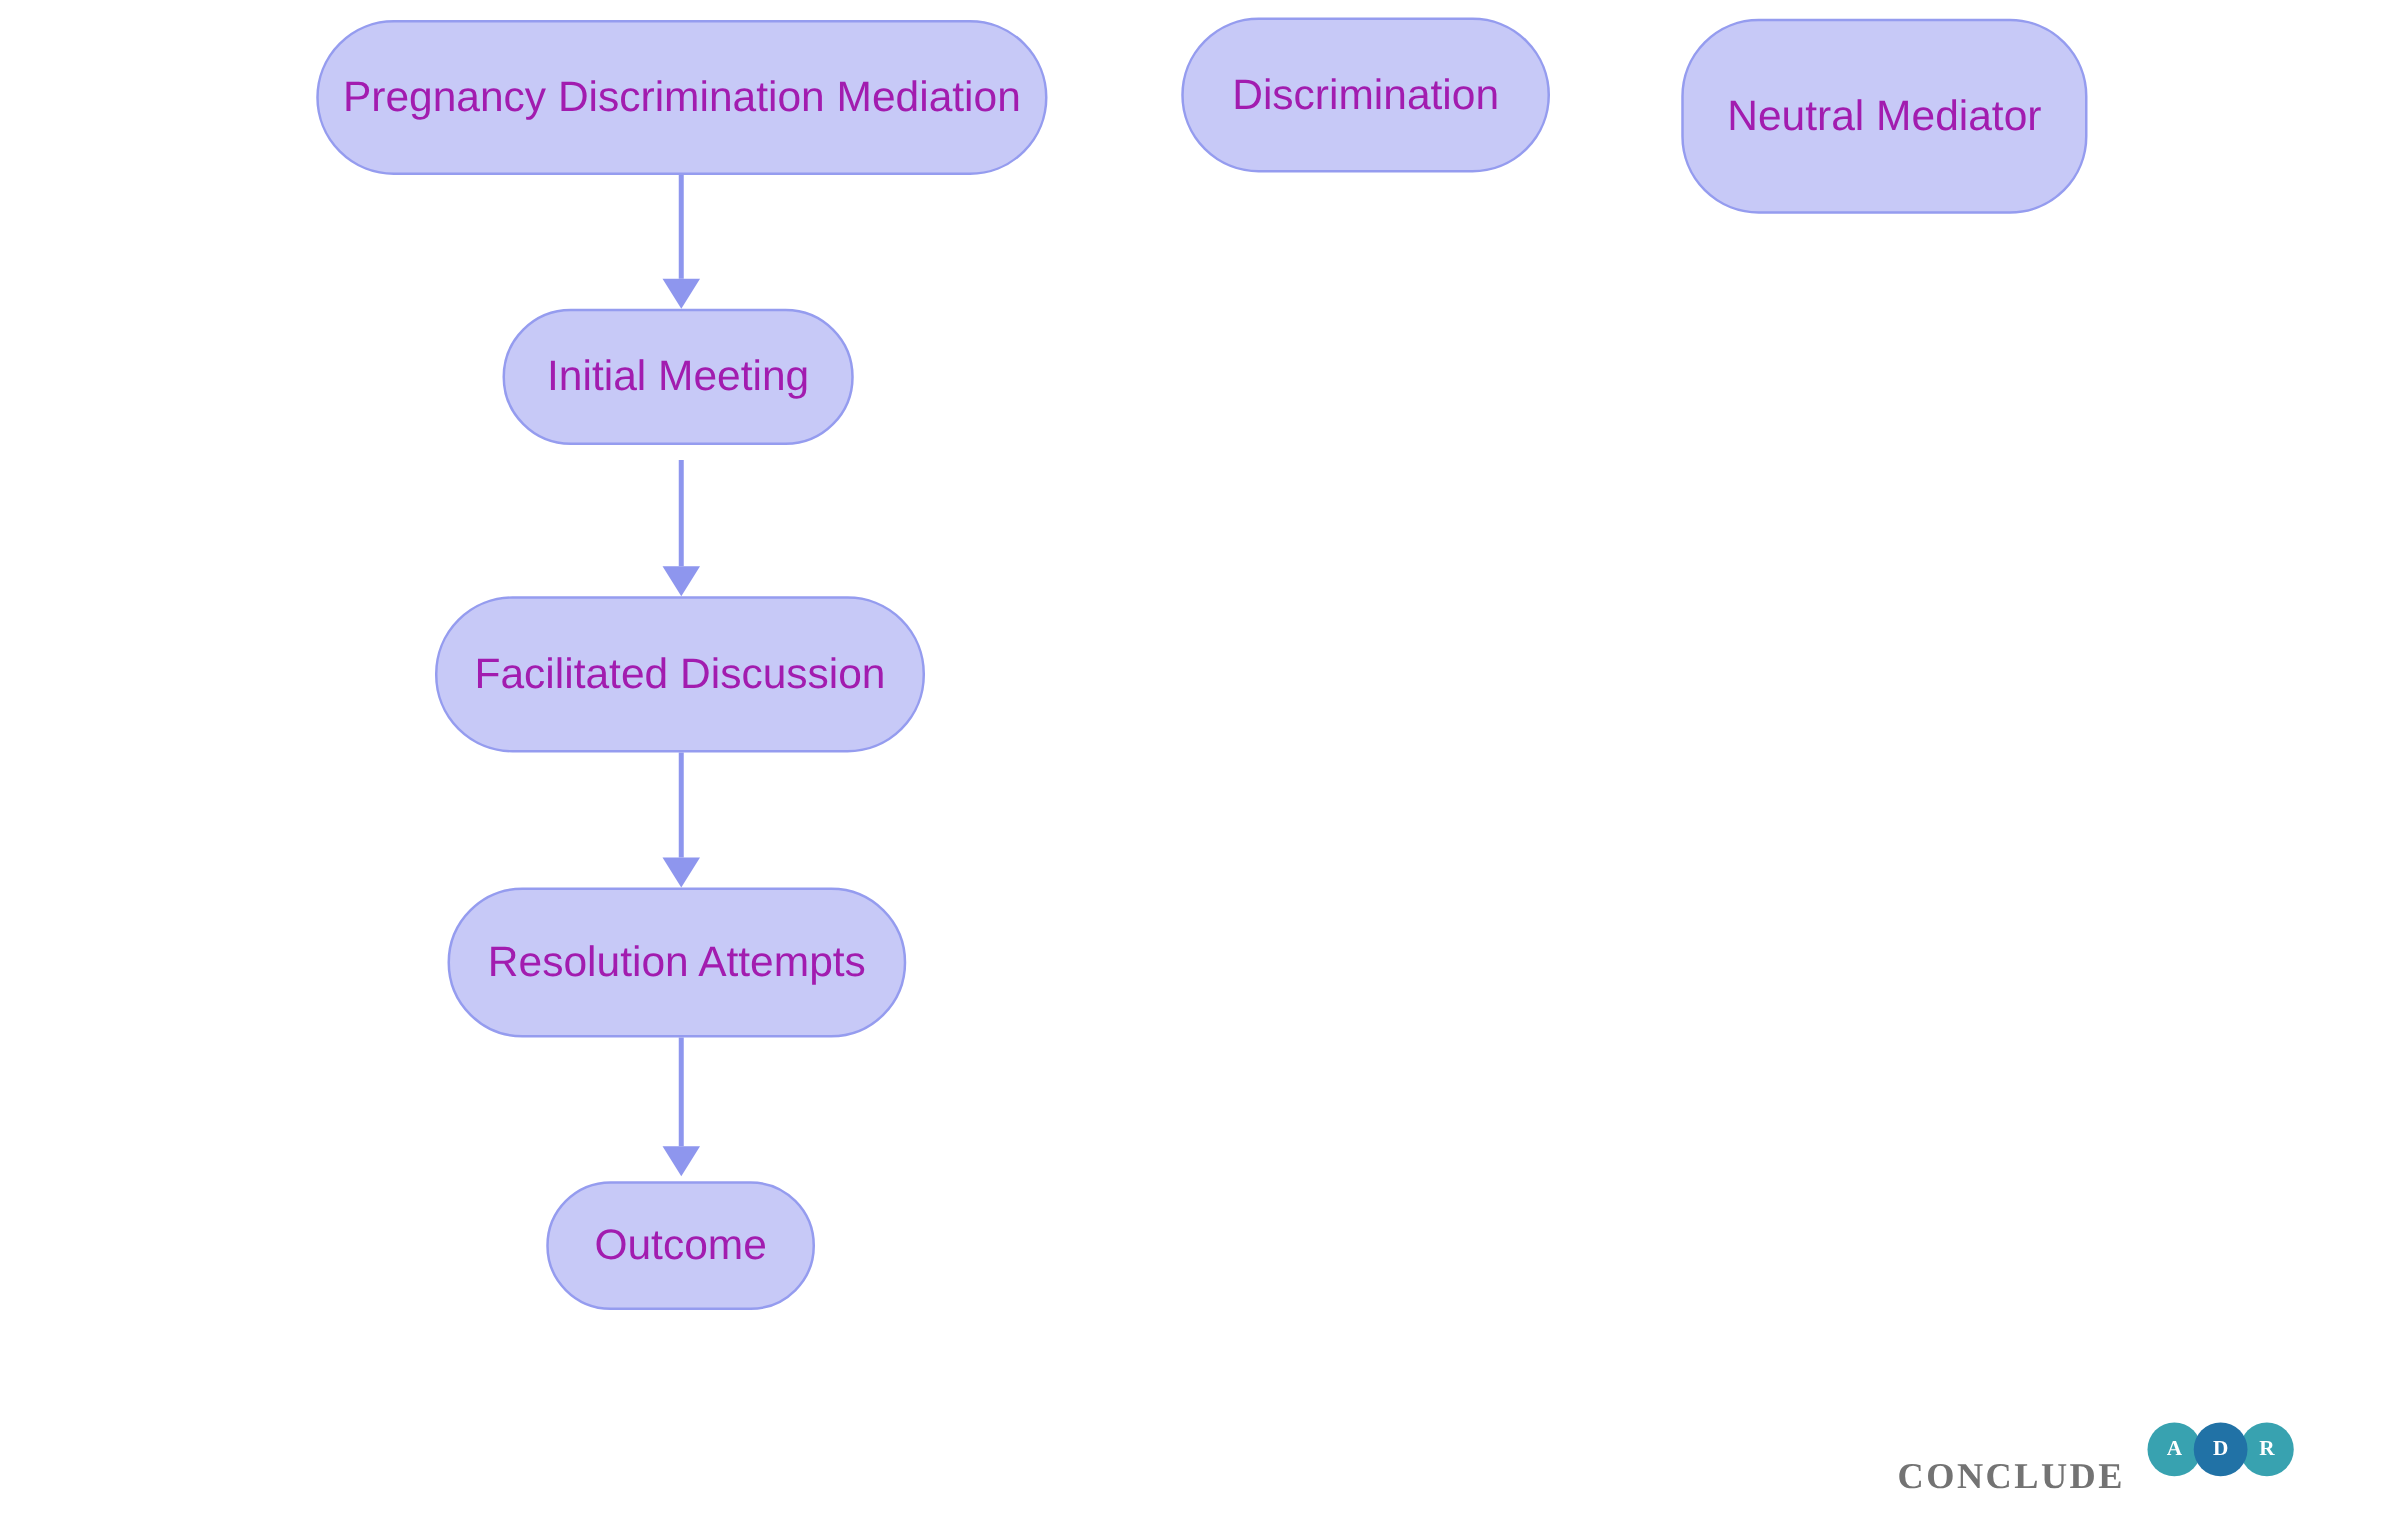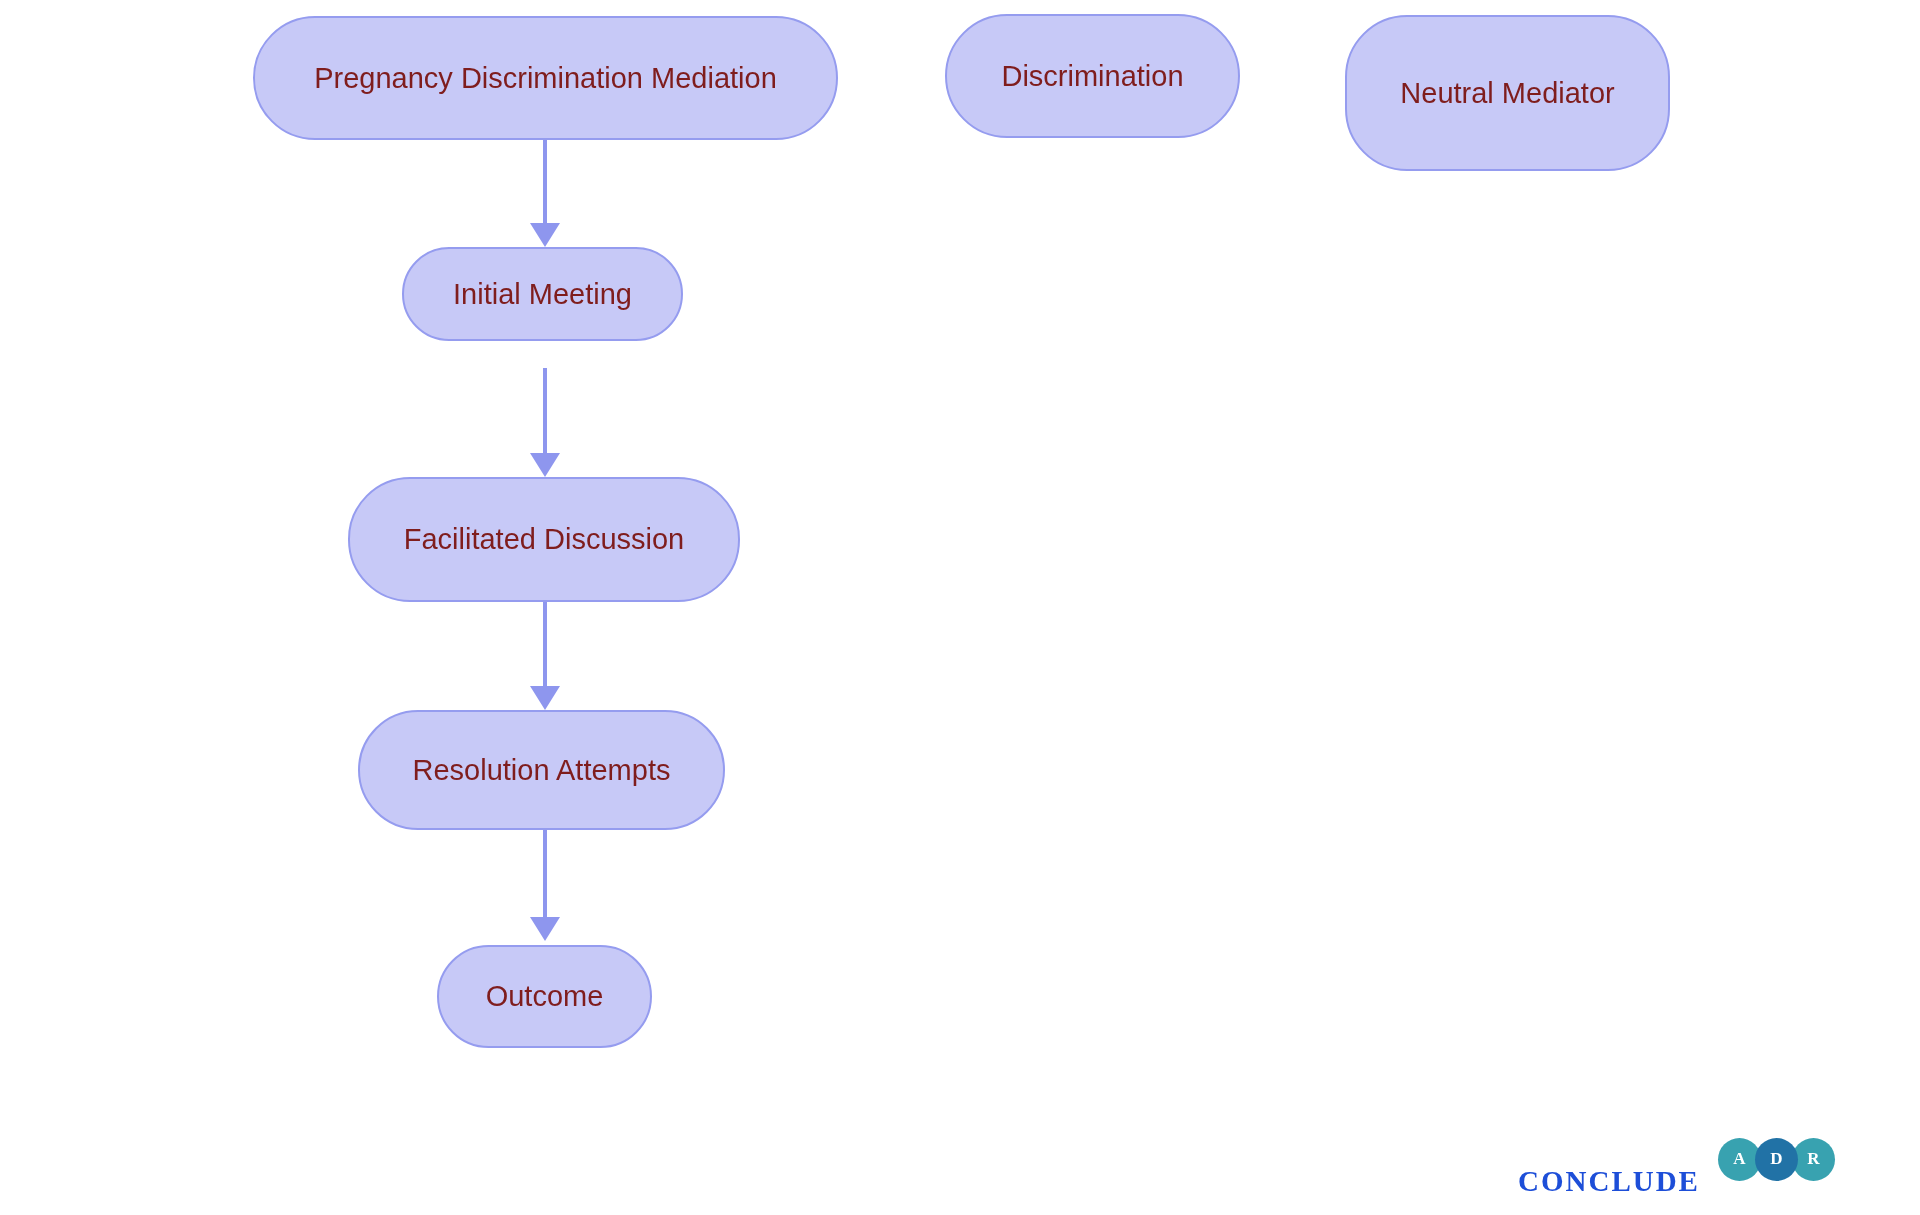--- a/index.html
+++ b/index.html
@@ -19,29 +19,29 @@
   
   .node {
     position: absolute;
     box-sizing: border-box;
     background: #C7C9F7;
     border: 2px solid #959CEF;
     border-radius: 62px;
     display: flex;
     align-items: center;
     justify-content: center;
-    color: #7f1d1d;
-    font-size: 29px;
+    color: #a21caf;
+    font-size: 34px;
     text-align: right;
     white-space: nowrap;
   }
   .n-pregnancy     { left: 253px;  top: 16px;  width: 585px; height: 124px; }
   .n-confidential  { left: 945px;  top: 14px;  width: 295px; height: 124px; }
   .n-neutral       { left: 1345px; top: 15px;  width: 325px; height: 156px; }
-  .n-initial       { left: 402px;  top: 247px; width: 281px; height: 94px; }
+  .n-initial       { left: 402px;  top: 247px; width: 281px; height: 109px; }
   .n-facilitated   { left: 348px;  top: 477px; width: 392px; height: 125px; }
   .n-resolution    { left: 358px;  top: 710px; width: 367px; height: 120px; }
   .n-outcome       { left: 437px;  top: 945px; width: 215px; height: 103px; }
 
   
   .arrow {
     position: absolute;
     left: 543px;
     width: 4px;
     background: #8E96EE;
@@ -71,21 +71,21 @@
     height: 50px;
     display: flex;
     align-items: center;
     gap: 18px;
   }
   .wordmark {
     font-family: "Liberation Serif", serif;
     font-weight: bold;
     font-size: 29px;
     letter-spacing: 2px;
-    color: #1d4ed8;
+    color: #737373;
     margin-top: 44px;
   }
   .badges {
     display: flex;
     align-items: center;
   }
   .badge {
     width: 43px;
     height: 43px;
     border-radius: 50%;

